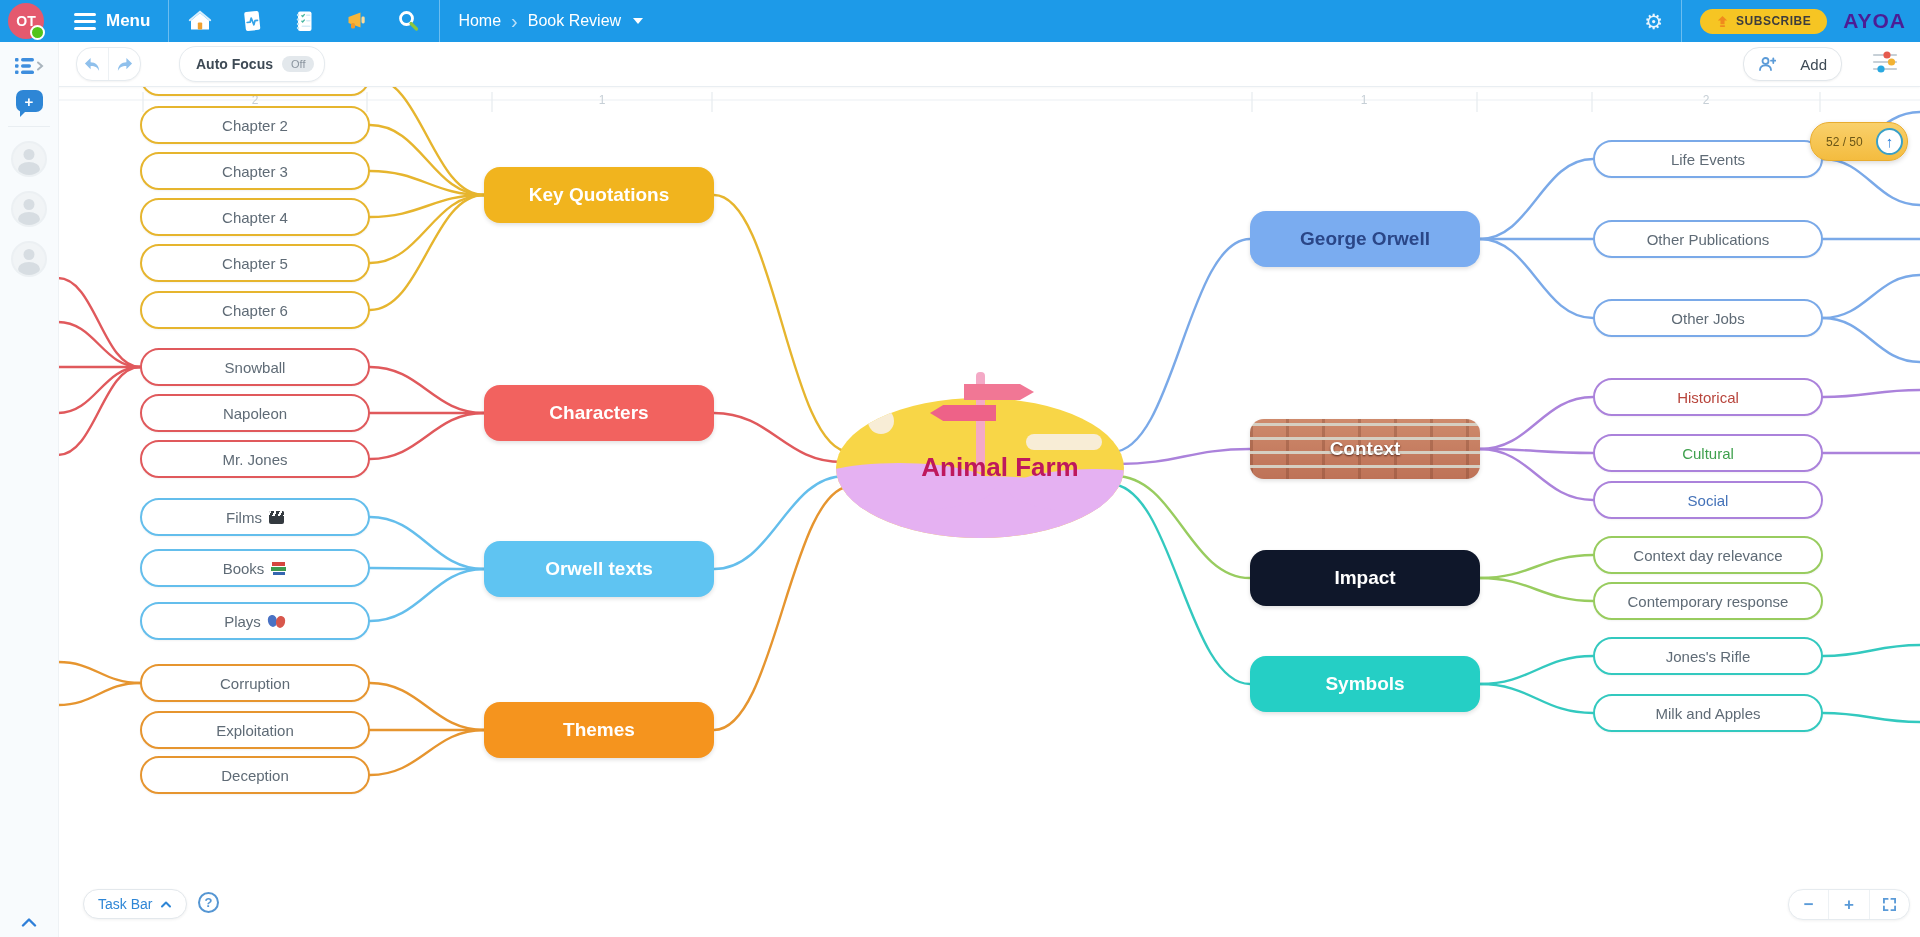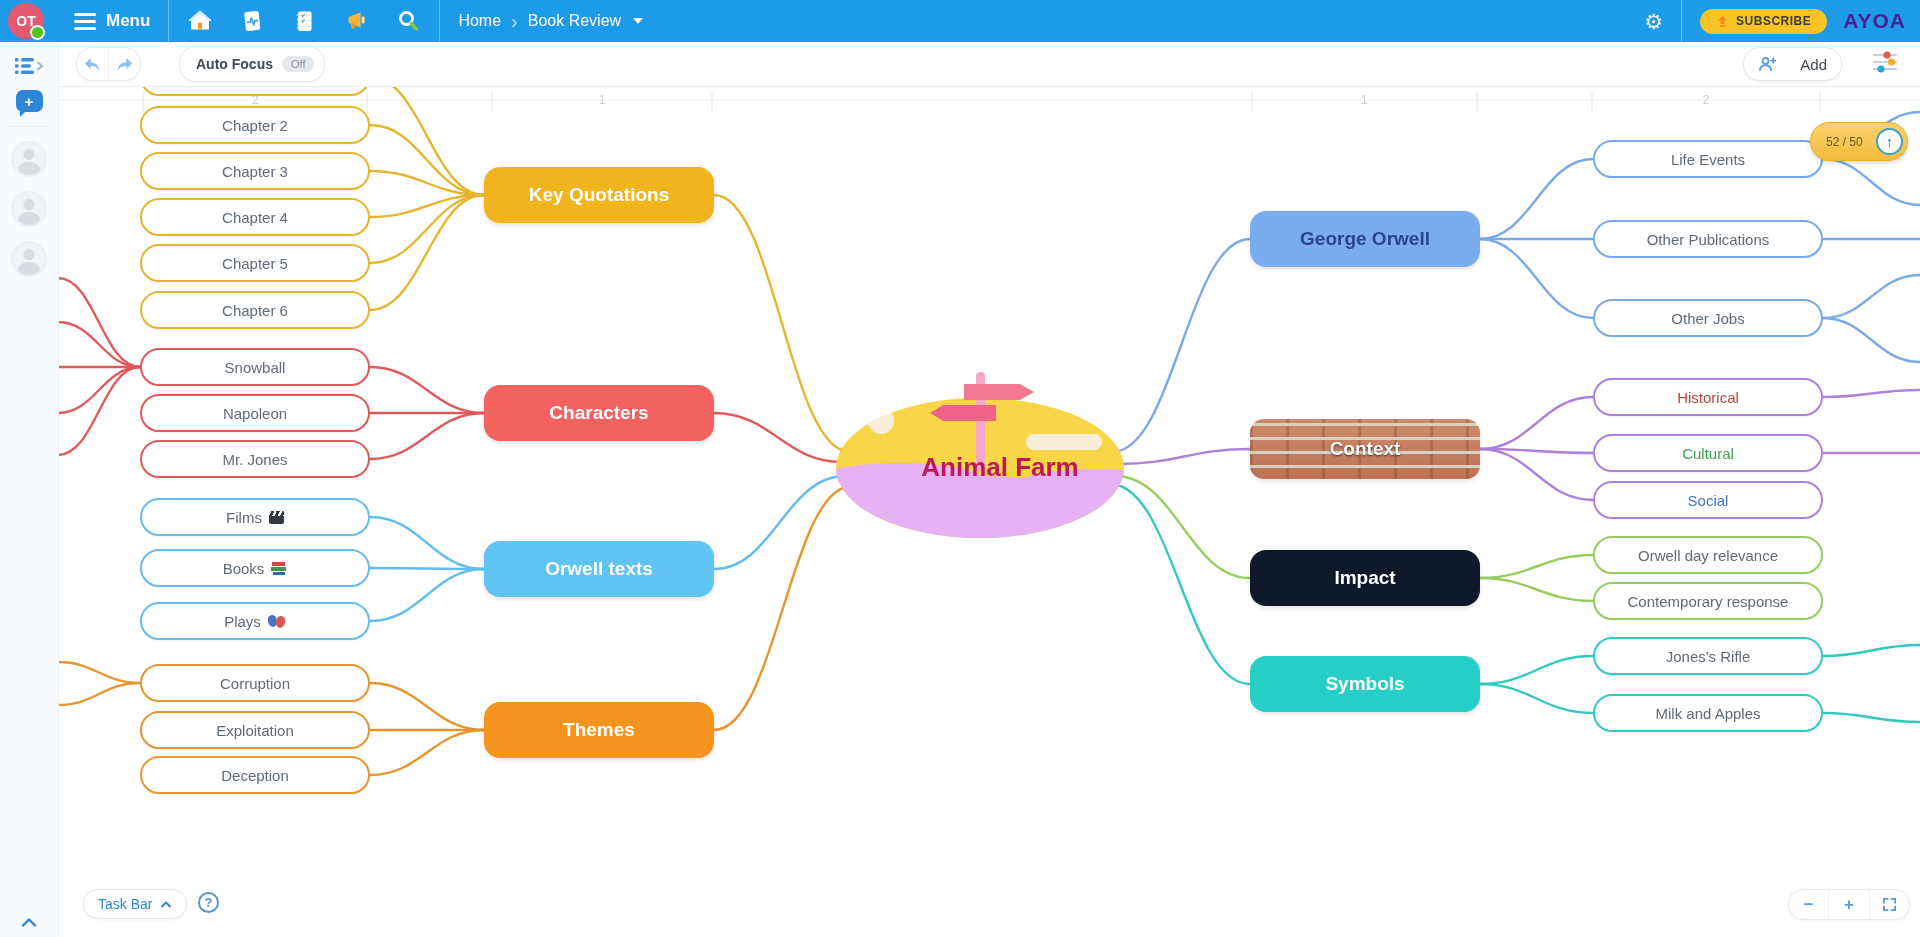--- a/index.html
+++ b/index.html
@@ -445,21 +445,21 @@
       <div class="node pill" style="left: 1535px; top: 292px; border-color: rgb(171, 130, 219);">
         <span style="color: rgb(184, 69, 60);">Historical</span>
       </div>
       <div class="node pill" style="left: 1535px; top: 348px; border-color: rgb(171, 130, 219);">
         <span style="color: rgb(63, 160, 78);">Cultural</span>
       </div>
       <div class="node pill" style="left: 1535px; top: 395px; border-color: rgb(171, 130, 219);">
         <span style="color: rgb(68, 114, 184);">Social</span>
       </div>
       <div class="node pill" style="left: 1535px; top: 450px; border-color: rgb(152, 204, 95);">
-        <span>Orwell day relevance</span>
+        <span>Context day relevance</span>
       </div>
       <div class="node pill" style="left: 1535px; top: 496px; border-color: rgb(152, 204, 95);">
         <span>Contemporary response</span>
       </div>
       <div class="node pill" style="left: 1535px; top: 551px; border-color: rgb(51, 201, 191);">
         <span>Jones's Rifle</span>
       </div>
       <div class="node pill" style="left: 1535px; top: 608px; border-color: rgb(51, 201, 191);">
         <span>Milk and Apples</span>
       </div>

